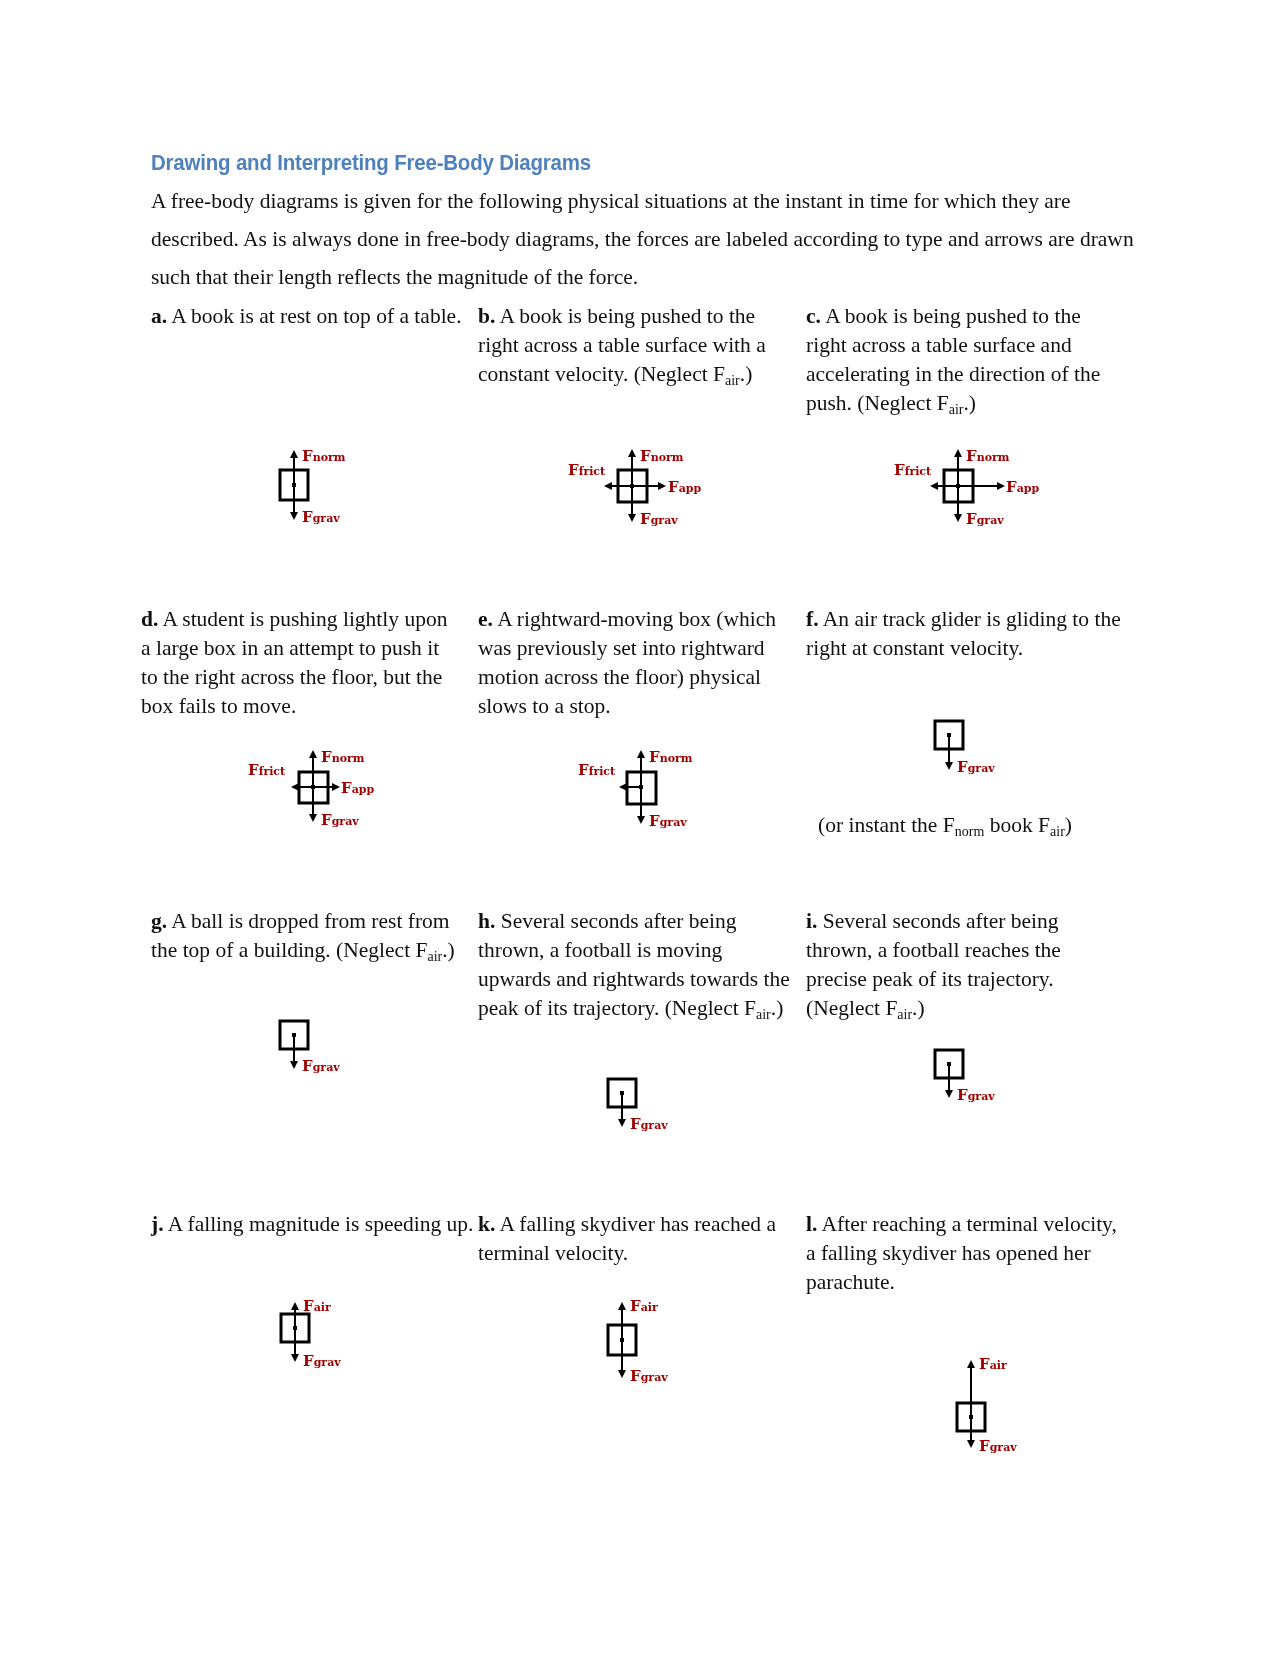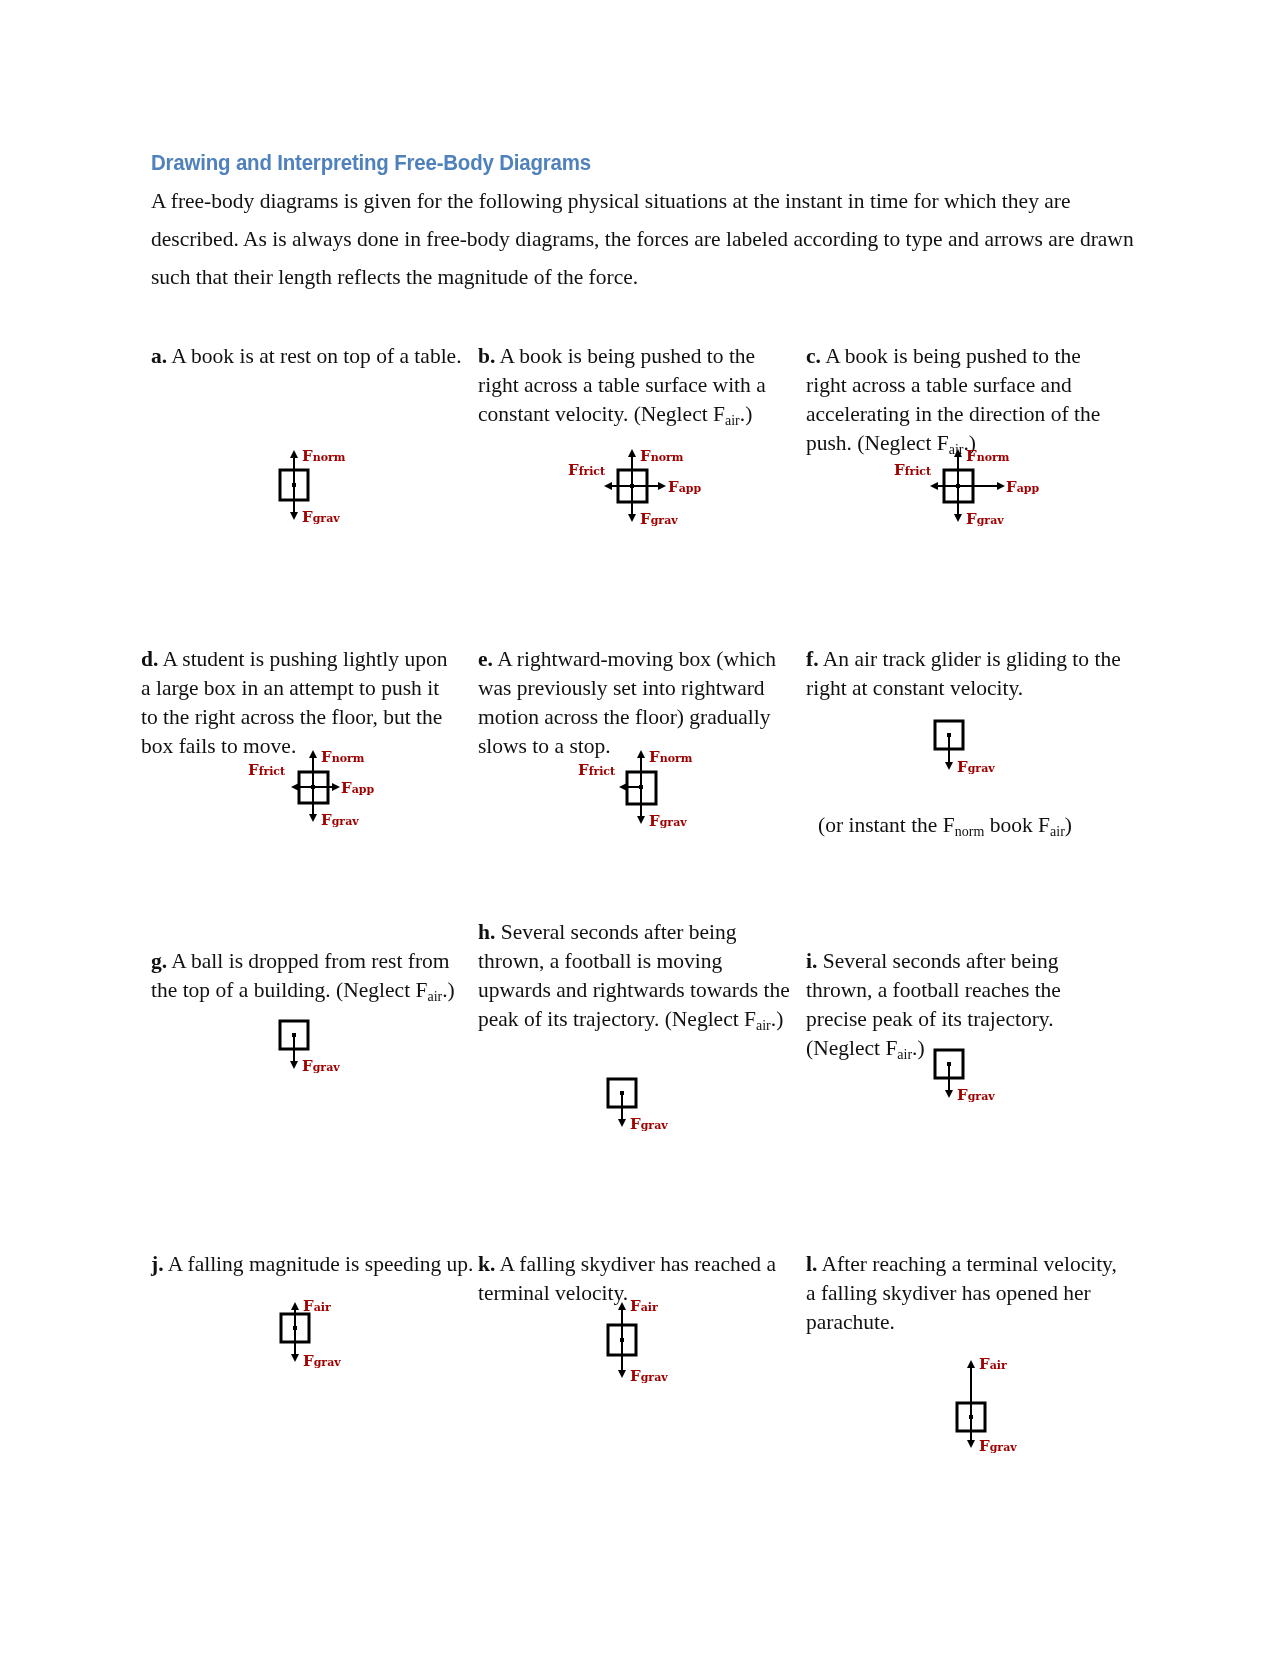--- a/index.html
+++ b/index.html
@@ -2,44 +2,44 @@
 <html><head>
   <meta charset="utf-8">
   <style>
     html, body { margin: 0; padding: 0; background: #ffffff; }
     body { width: 1280px; height: 1656px; position: relative; overflow: hidden;
            font-family: "Liberation Serif", serif; color: #111; }
     .title { position: absolute; left: 151px; top: 150px; font-family: "Liberation Sans", sans-serif;
              font-weight: bold; font-size: 22px; color: #4f81bd; letter-spacing: -0.2px;
              transform: scaleX(0.93); transform-origin: left; }
     .intro { position: absolute; left: 151px; top: 182px; width: 990px; font-size: 21.5px; line-height: 38px; }
-    .cell { position: absolute; width: 315px; font-size: 21.5px; line-height: 29px; margin-top: 40px; }
+    .cell { position: absolute; width: 315px; font-size: 21.5px; line-height: 29px; }
     .cell b { font-weight: bold; }
     sub { font-size: 14px; vertical-align: -4px; line-height: 0; }
     svg.fbd { position: absolute; overflow: visible; }
     .lbl { font-family: "DejaVu Serif", serif; font-weight: bold; fill: #a00000; font-size: 15px; }
     .lbls { font-family: "DejaVu Serif", serif; font-weight: bold; fill: #a00000; font-size: 11px; }
     .note { position: absolute; left: 818px; top: 813px; font-size: 21.5px; }
   </style>
 </head>
 <body>
 
 <div class="title">Drawing and Interpreting Free-Body Diagrams</div>
 <div class="intro">A free-body diagrams is given for the following physical situations at the instant in time for which they are described. As is always done in free-body diagrams, the forces are labeled according to type and arrows are drawn such that their length reflects the magnitude of the force.</div>
 
 <div class="cell" style="left:151px;top:302px;"><b>a.</b> <span>A book is at rest on top of a table.</span></div>
 <div class="cell" style="left:478px;top:302px;"><b>b.</b> <span>A book is being pushed to the right across a table surface with a constant velocity. (Neglect F</span><sub>air</sub><span>.)</span></div>
 <div class="cell" style="left:806px;top:302px;"><b>c.</b> <span>A book is being pushed to the right across a table surface and accelerating in the direction of the push. (Neglect F</span><sub>air</sub><span>.)</span></div>
 
 <div class="cell" style="left:141px;top:605px;"><b>d.</b> <span>A student is pushing lightly upon a large box in an attempt to push it to the right across the floor, but the box fails to move.</span></div>
-<div class="cell" style="left:478px;top:605px;"><b>e.</b> <span>A rightward-moving box (which was previously set into rightward motion across the floor) gradually slows to a stop.</span></div>
+<div class="cell" style="left:478px;top:605px;"><b>e.</b> <span>A rightward-moving box (which was previously set into rightward motion across the floor) physical slows to a stop.</span></div>
 <div class="cell" style="left:806px;top:605px;"><b>f.</b> <span>An air track glider is gliding to the right at constant velocity.</span></div>
 
 <div class="cell" style="left:151px;top:907px;"><b>g.</b> <span>A ball is dropped from rest from the top of a building. (Neglect F</span><sub>air</sub><span>.)</span></div>
-<div class="cell" style="left:478px;top:878px;"><b>h.</b> <span>Several seconds after being thrown, a football is moving upwards and rightwards towards the peak of its trajectory. (Neglect F</span><sub>air</sub><span>.)</span></div>
+<div class="cell" style="left:478px;top:907px;"><b>h.</b> <span>Several seconds after being thrown, a football is moving upwards and rightwards towards the peak of its trajectory. (Neglect F</span><sub>air</sub><span>.)</span></div>
 <div class="cell" style="left:806px;top:907px;"><b>i.</b> <span>Several seconds after being thrown, a football reaches the precise peak of its trajectory. (Neglect F</span><sub>air</sub><span>.)</span></div>
 
 <div class="cell" style="left:151px;top:1210px;width:330px;"><b>j.</b> <span>A falling magnitude is speeding up.</span></div>
 <div class="cell" style="left:478px;top:1210px;"><b>k.</b> <span>A falling skydiver has reached a terminal velocity.</span></div>
 <div class="cell" style="left:806px;top:1210px;"><b>l.</b> <span>After reaching a terminal velocity, a falling skydiver has opened her parachute.</span></div>
 
 <div class="note"><span>(or instant the F</span><sub>norm</sub><span> book F</span><sub>air</sub><span>)</span></div>
 
 <svg width="0" height="0" style="position:absolute">
   <defs>

